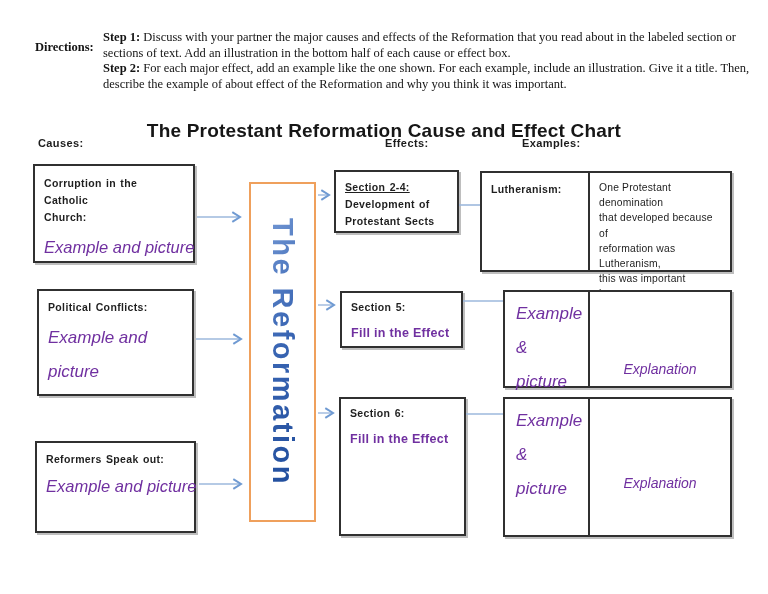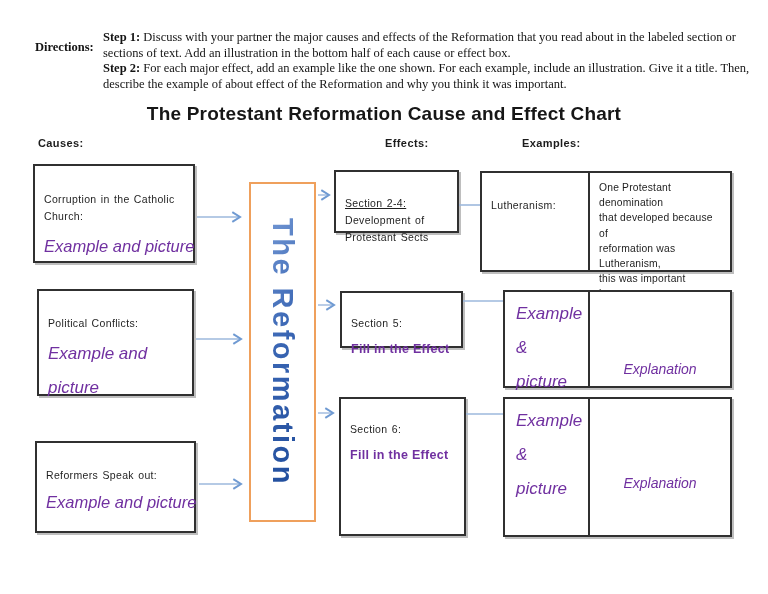--- a/index.html
+++ b/index.html
@@ -8,34 +8,34 @@
   .page { position:relative; width:768px; height:594px; background:#fff; overflow:hidden; }
 
   
   .directions { position:absolute; left:35px; top:30px; font-family:"Liberation Serif",serif;
                 font-size:12.5px; line-height:15.5px; color:#141414; white-space:nowrap; }
   .dir-label { position:absolute; left:0; top:10px; font-weight:bold; }
   .dir-steps { margin-left:68px; }
   .dir-line b { font-weight:bold; }
 
   
-  .title { position:absolute; left:0; top:103px; width:768px; text-align:center;
+  .title { position:absolute; left:0; top:120px; width:768px; text-align:center;
            font-size:19px; font-weight:bold; letter-spacing:0.2px; color:#161616; }
 
   
   .col-header { position:absolute; font-size:11px; font-weight:bold; letter-spacing:0.4px; color:#1c1c1c; }
   #hdr-causes   { left:38px;  top:137px; }
   #hdr-effects  { left:385px; top:137px; }
   #hdr-examples { left:522px; top:137px; }
 
   
   .box { position:absolute; background:#fff; border:2px solid #303030;
          box-shadow:2px 2px 0 rgba(125,125,125,0.5); }
-  .box-label { font-size:10.5px; font-weight:normal; letter-spacing:0.35px; word-spacing:1px;
-               line-height:17px; color:#1f1f1f;margin-top:16px; }
+  .box-label { font-size:10.5px; font-weight:bold; letter-spacing:0.35px; word-spacing:1px;
+               line-height:17px; color:#1f1f1f; }
   .purple-prompt { color:#7030A0; font-style:italic; font-weight:normal; }
 
   
   #cause1 { left:33px; top:164px; width:162px; height:99px;  padding:9px 9px; }
   #cause2 { left:37px; top:289px; width:157px; height:107px; padding:8px 9px; }
   #cause3 { left:35px; top:441px; width:161px; height:92px;  padding:8px 9px; }
   #cause1 .purple-prompt { font-size:16.5px; margin-top:12px; white-space:nowrap; }
   #cause2 .purple-prompt { font-size:17px; line-height:34px; margin-top:5px; }
   #cause3 .purple-prompt { font-size:16.5px; margin-top:9px; white-space:nowrap; }
 

